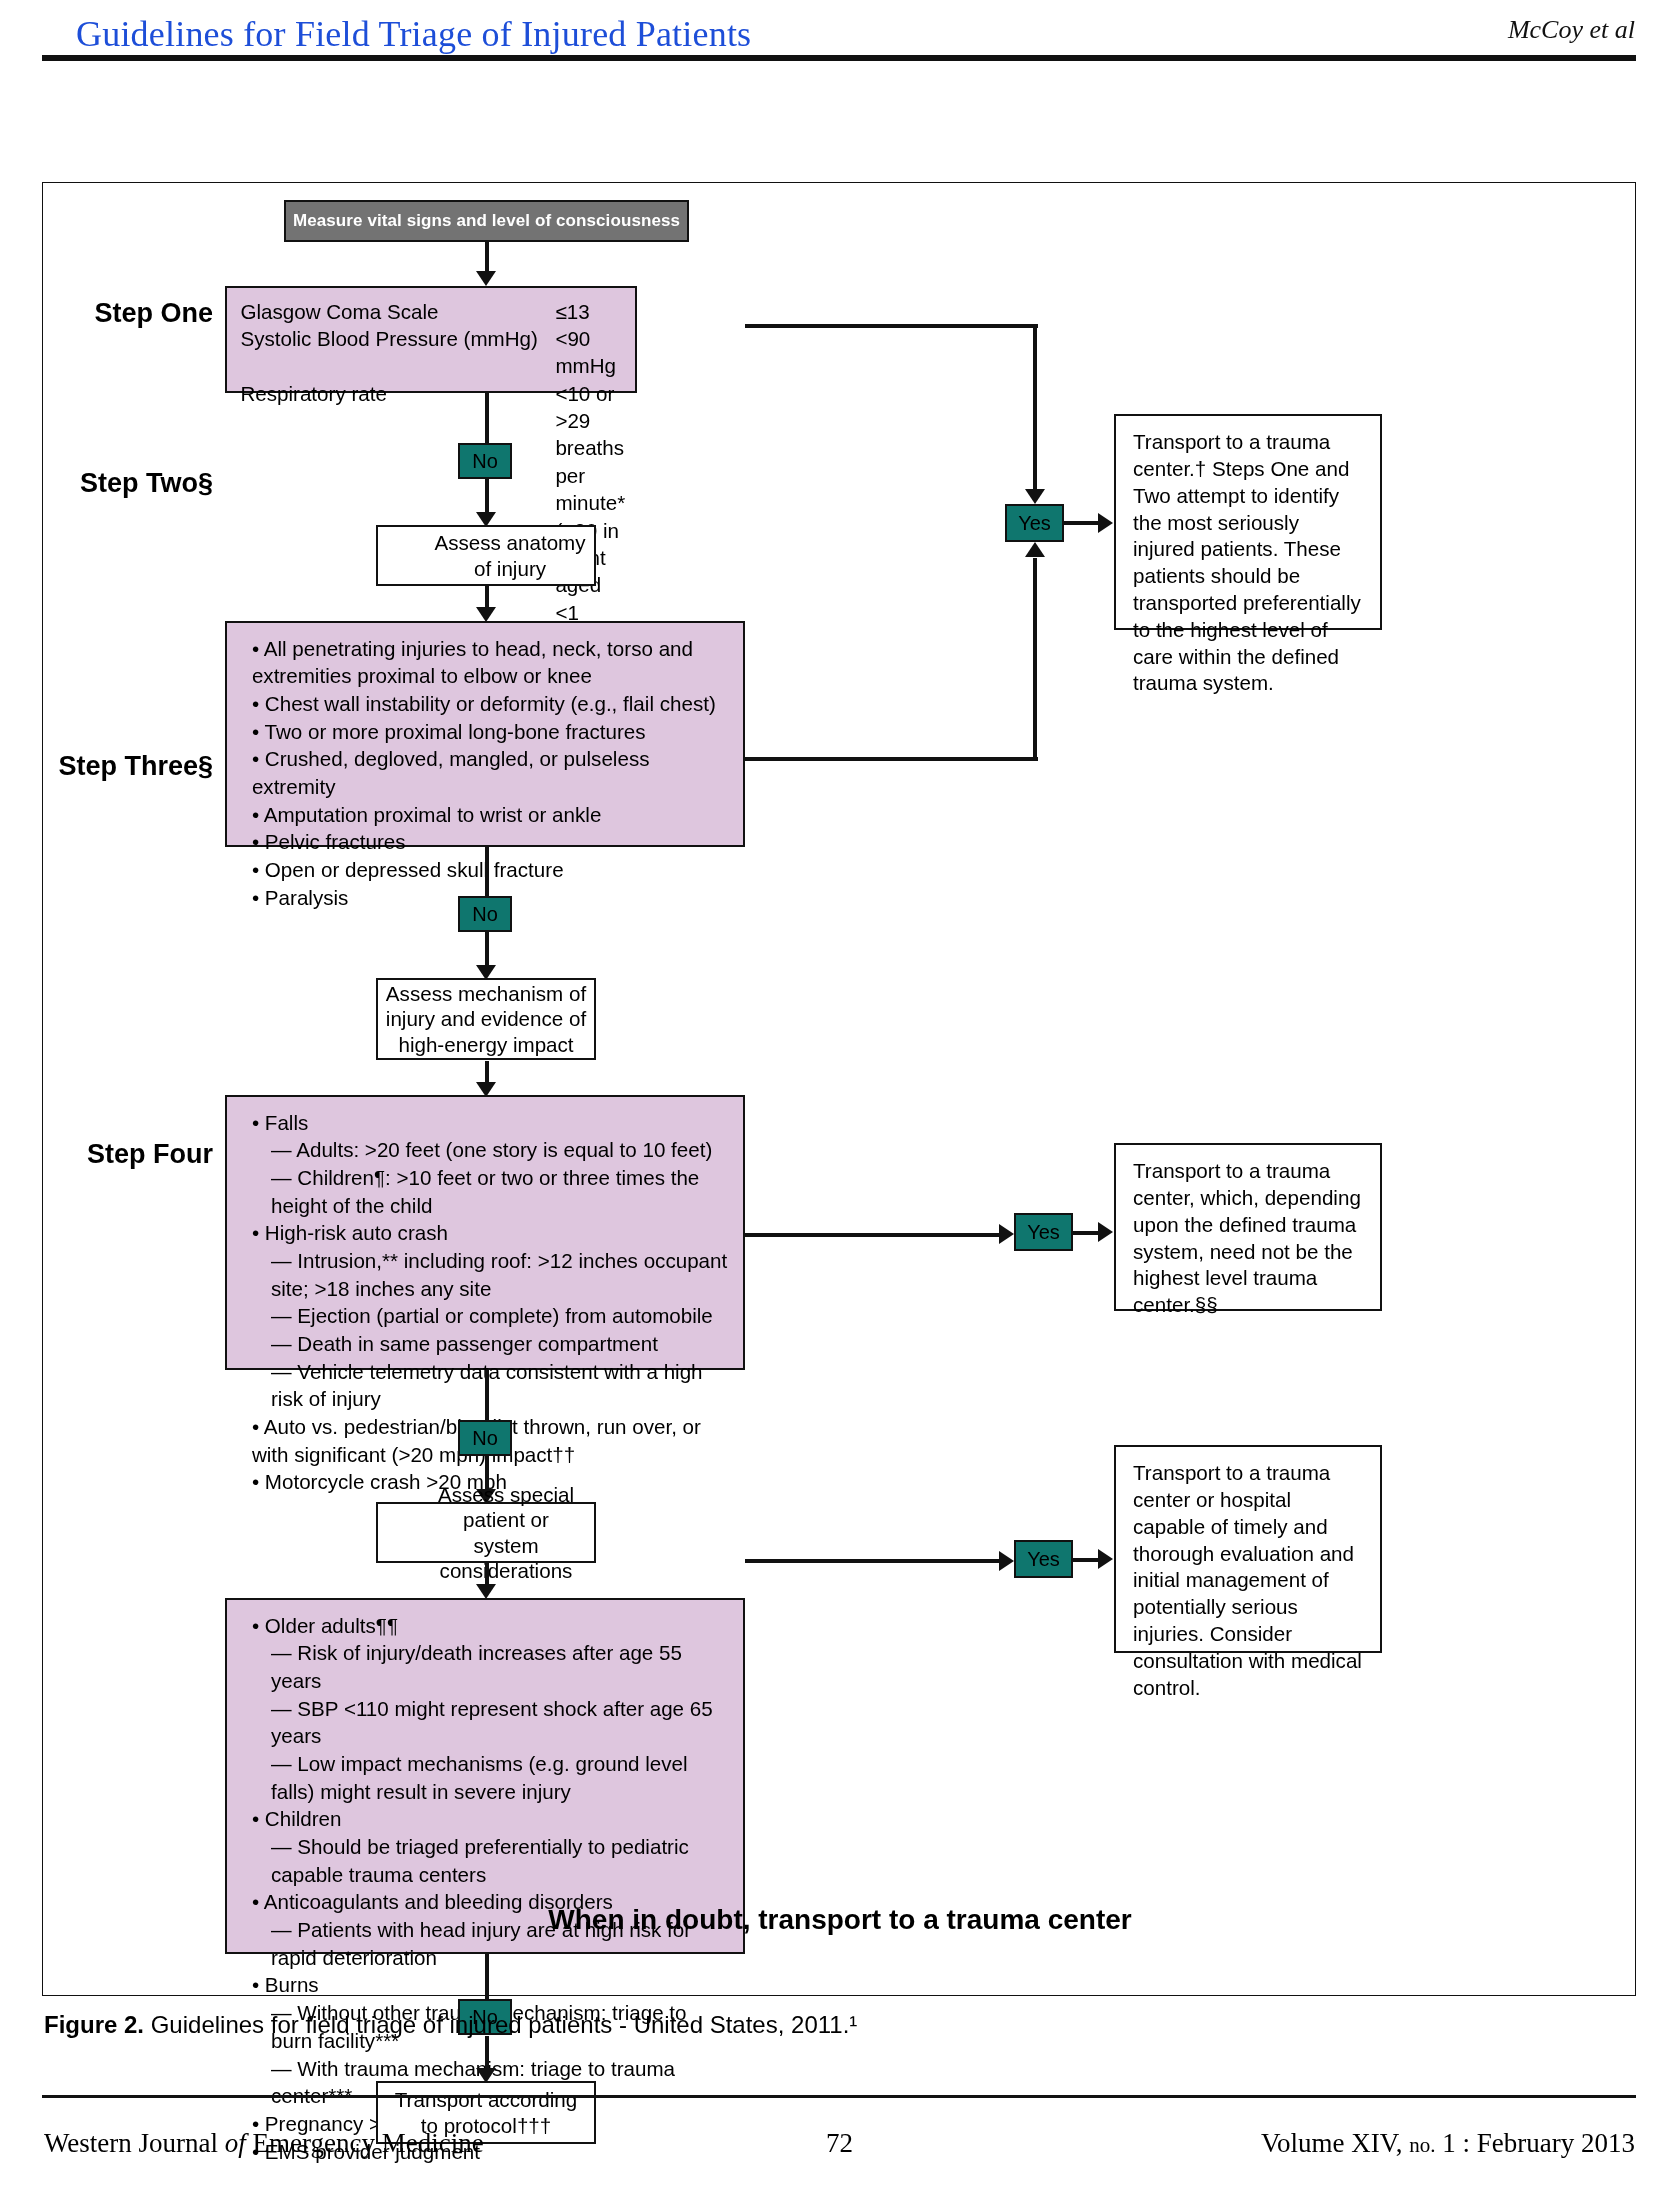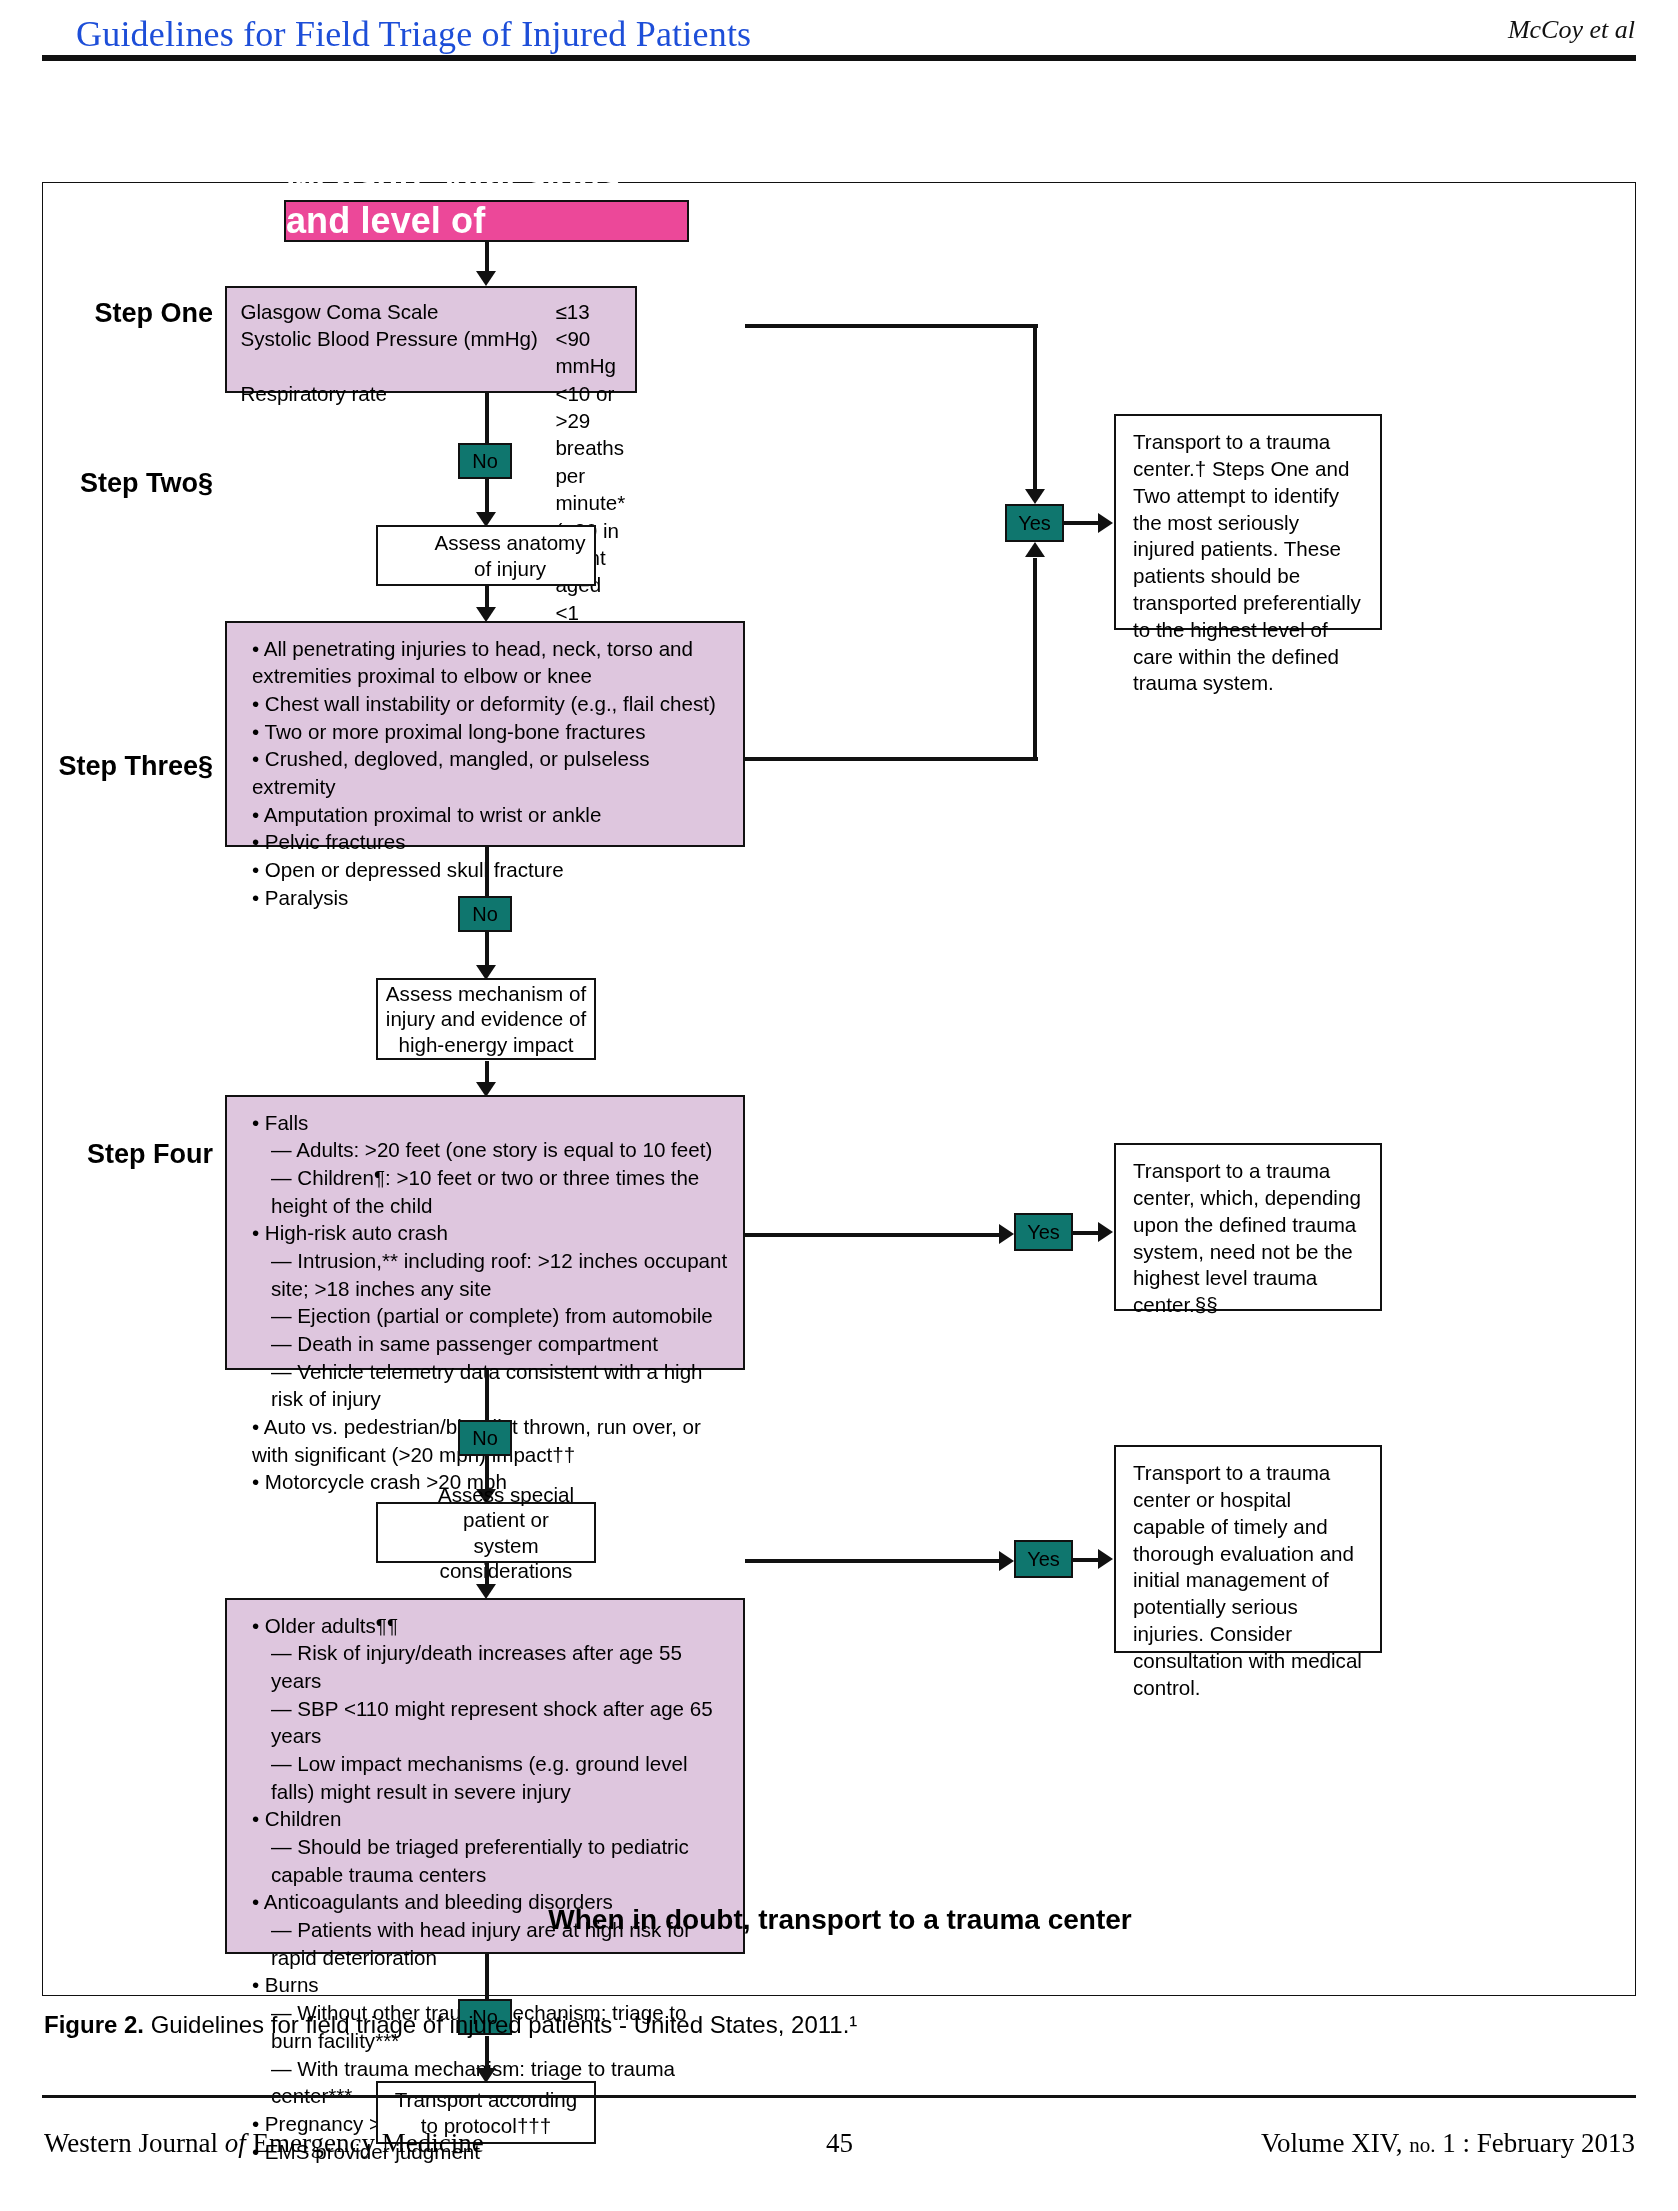--- a/index.html
+++ b/index.html
@@ -33,22 +33,22 @@
   
   #figure-frame {
     position:absolute; left:42px; top:182px; width:1594px; height:1814px;
     border:1.9px solid #111; background:#fff;
   }
   
   .abs { position:absolute; }
 
   
   .purple-head {
-    background:#ec4899; border:2.9px solid #111;
-    color:#fff; font-weight:bold; font-size:36px;
+    background:#737373; border:2.9px solid #111;
+    color:#fff; font-weight:bold; font-size:17px;
     display:flex; align-items:center; justify-content:center;
     letter-spacing:0.1px;
   }
   .lilac-box {
     background:#DEC6DE; border:2.9px solid #111;
   }
   .white-box {
     background:#fff; border:2.9px solid #111;
     display:flex; align-items:center; justify-content:center;
     text-align:center;
@@ -294,16 +294,16 @@
   <div id="doubt-line">When in doubt, transport to a trauma center</div>
 </div>
 
 <div id="caption">
   <b>Figure 2.</b><span> Guidelines for field triage of injured patients - United States, 2011.¹</span>
 </div>
 
 <div id="foot-rule"></div>
 <div id="footer">
   <div id="foot-left"><span>Western Journal </span><i>of</i><span> Emergency Medicine</span></div>
-  <div id="foot-center">45</div>
+  <div id="foot-center">72</div>
   <div id="foot-right"><span>Volume XIV, </span><span class="smallcaps">no.</span><span> 1  : February 2013</span></div>
 </div>
 
 
 </body></html>

